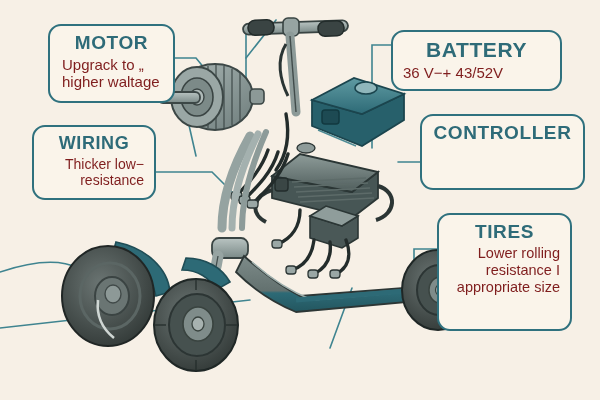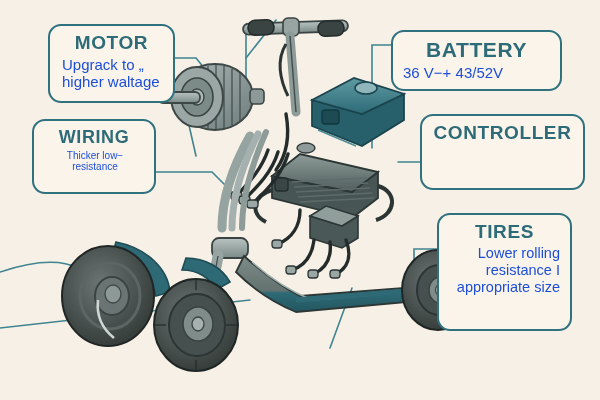--- a/index.html
+++ b/index.html
@@ -21,35 +21,35 @@
     z-index:5;
   }
   .c-title{
     color:#2e6b78;
     font-weight:bold;
     letter-spacing:.6px;
     text-align:center;
     line-height:1.05;
   }
   .c-body{
-    color:#1d4ed8;
+    color:#7f1d1d;
     line-height:1.16;
     margin-top:3px;
   }
   #box-motor{left:48px;top:24px;width:127px;height:79px;}
   #box-motor .c-title{font-size:19px;}
   #box-motor .c-body{font-size:15px;text-align:left;padding-left:2px;}
 
   #box-battery{left:391px;top:30px;width:171px;height:61px;}
   #box-battery .c-title{font-size:21px;}
   #box-battery .c-body{font-size:15px;text-align:left;}
 
-  #box-wiring{left:32px;top:119px;width:124px;height:75px;}
+  #box-wiring{left:32px;top:125px;width:124px;height:75px;}
   #box-wiring .c-title{font-size:18px;}
-  #box-wiring .c-body{font-size:10px;text-align:center;padding-left:2px;}
+  #box-wiring .c-body{font-size:14px;text-align:right;padding-left:2px;}
 
   #box-controller{left:420px;top:114px;width:165px;height:76px;}
   #box-controller .c-title{font-size:19px;}
   #box-controller .c-body{font-size:14.5px;text-align:left;padding-left:3px;}
 
   #box-tires{left:437px;top:213px;width:135px;height:118px;}
   #box-tires .c-title{font-size:19px;}
   #box-tires .c-body{font-size:14.5px;text-align:right;padding-left:2px;}
 
   .ws{white-space:pre-line;}

